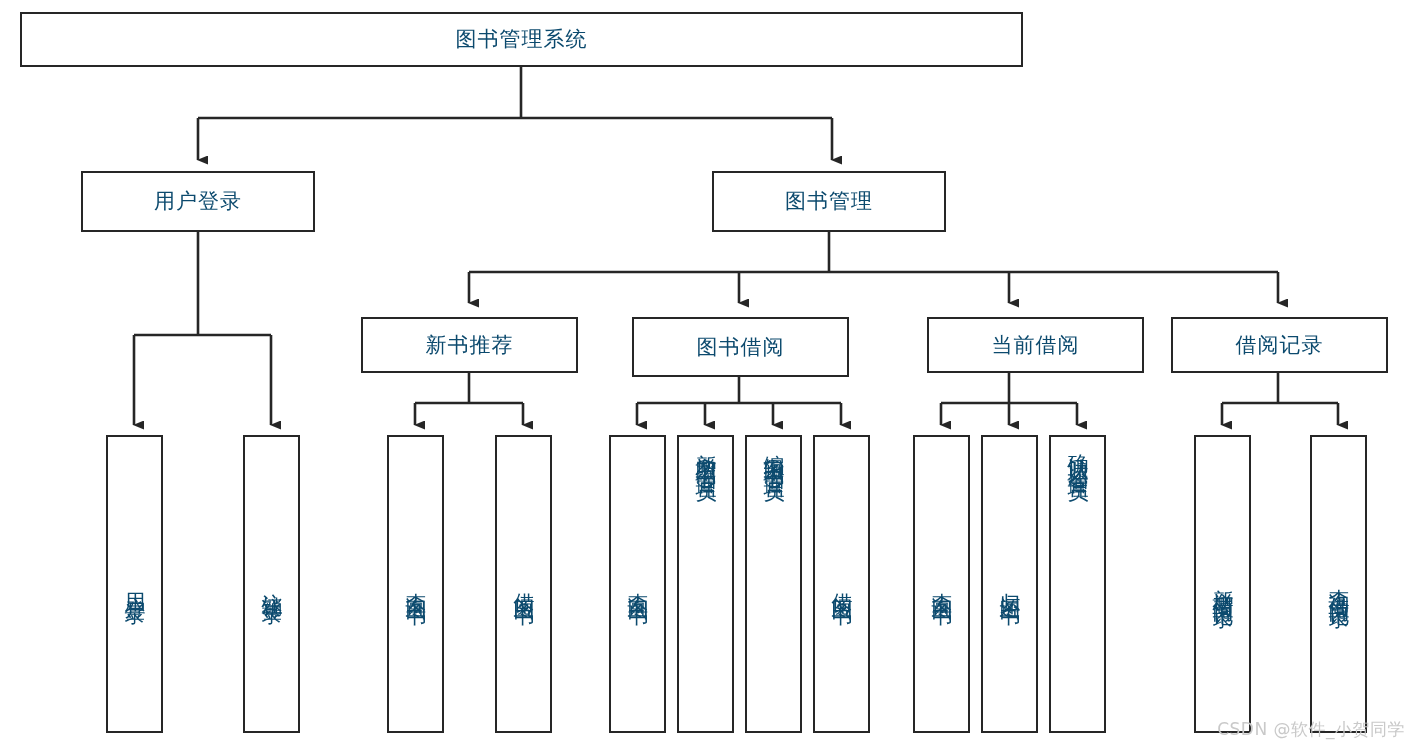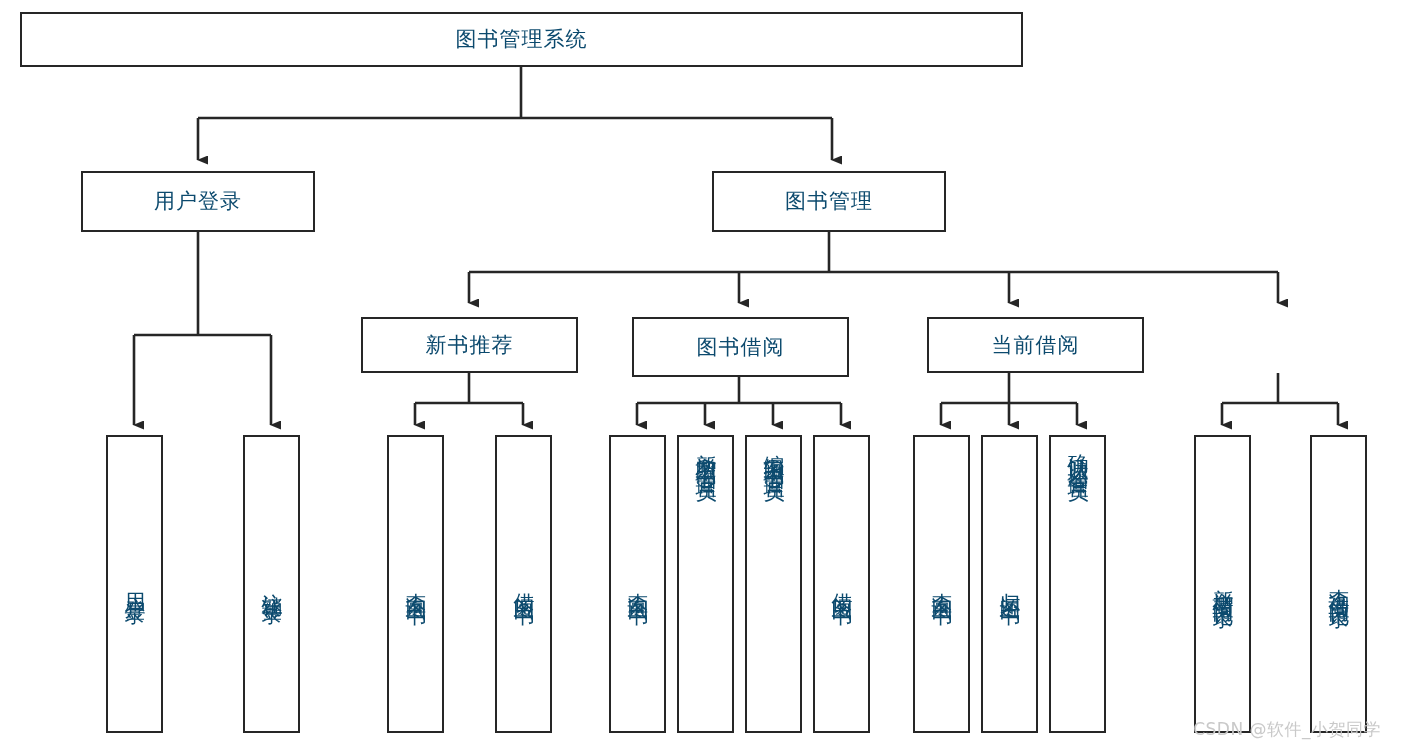--- a/index.html
+++ b/index.html
@@ -54,21 +54,21 @@
     letter-spacing: 4px;
     font-size: 21px;
     white-space: nowrap;
     display: block;
   }
   .node.vertical.v-center {
     align-items: center;
   }
   .watermark {
     position: absolute;
-    right: 24px;
+    right: 0;
     bottom: 6px;
     color: #c9c9c9;
     font-size: 17px;
     letter-spacing: 0.5px;
     z-index: 5;
     white-space: nowrap;
   }
 </style>
 </head>
 <body>
@@ -138,20 +138,23 @@
 
   <div class="node" style="left:361px; top:317px; width:217px; height:56px;justify-content:center;">
     <span class="node-label">新书推荐</span>
   </div>
   <div class="node" style="left:632px; top:317px; width:217px; height:60px;">
     <span class="node-label">图书借阅</span>
   </div>
   <div class="node" style="left:901px; top:317px; width:217px; height:56px;margin-left:26px;">
     <span class="node-label">当前借阅</span>
   </div>
+  <div class="node" style="left:1171px; top:317px; width:217px; height:56px;">
+    <span class="node-label">借阅记录</span>
+  </div>
 
   <div class="node vertical v-center" style="left:106px; top:435px; width:57px; height:298px;">
     <span class="node-label">用户登录</span>
   </div>
   <div class="node vertical v-center" style="left:243px; top:435px; width:57px; height:298px;">
     <span class="node-label">注销登录</span>
   </div>
 
   <div class="node vertical v-center" style="left:387px; top:435px; width:57px; height:298px;">
     <span class="node-label">查询图书</span>

